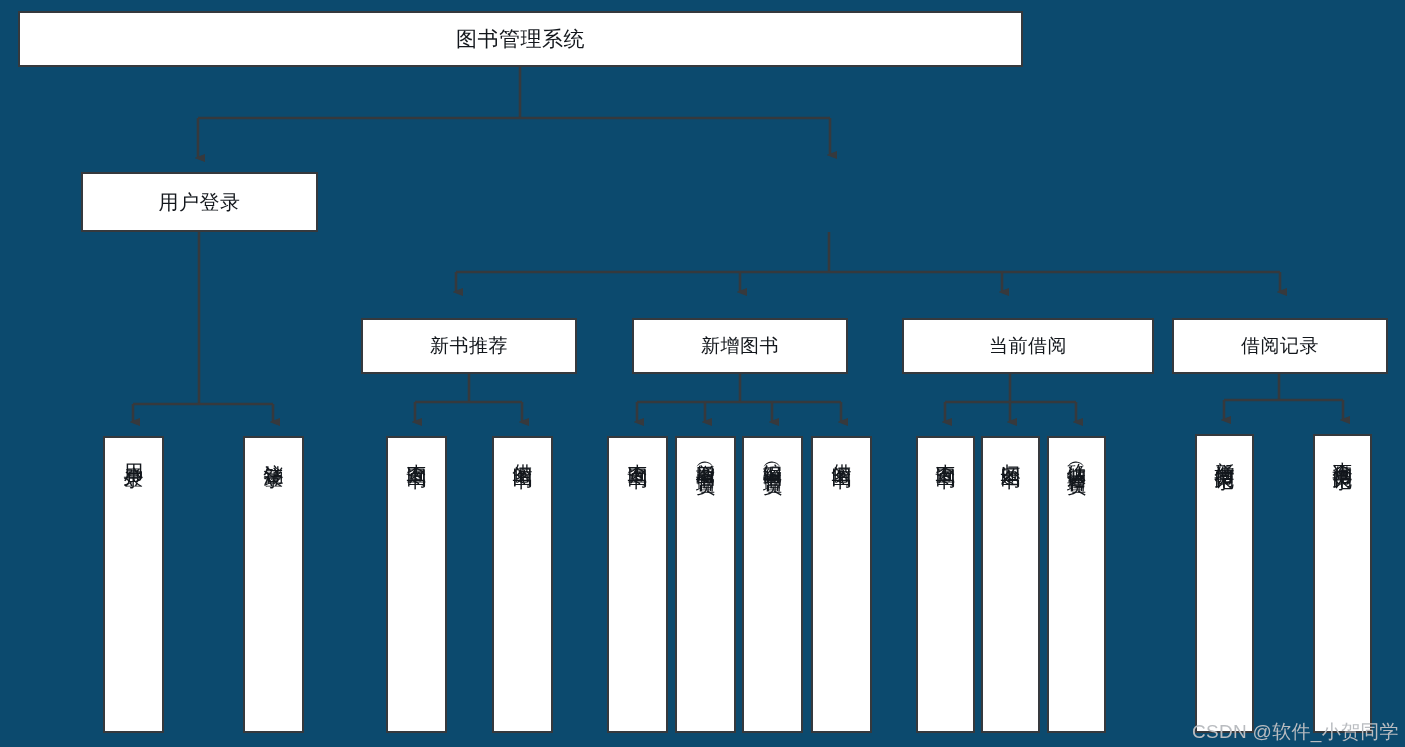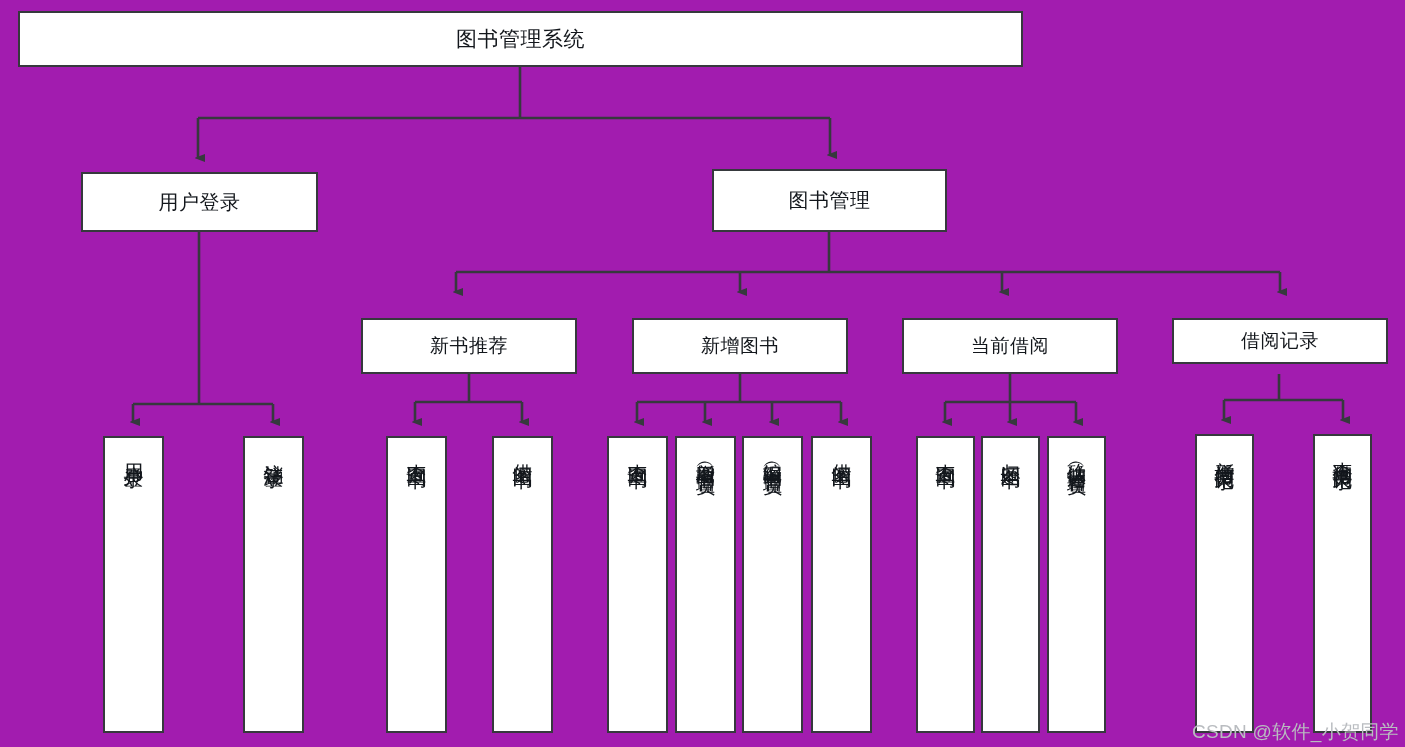--- a/index.html
+++ b/index.html
@@ -8,21 +8,21 @@
     background: #ffffff;
   }
   body {
     font-family: "Liberation Sans", "DejaVu Sans", sans-serif;
     color: #1a1a1a;
   }
   #canvas {
     position: relative;
     width: 1405px;
     height: 747px;
-    background: #a21caf;
+    background: #0c4a6e;
     overflow: hidden;
   }
   #edges {
     position: absolute;
     left: 0;
     top: 0;
     width: 1405px;
     height: 747px;
     pointer-events: none;
   }
@@ -122,34 +122,31 @@
     </g>
   </svg>
 
   <div class="node root" style="left:18px;top:11px;width:1005px;height:56px;">
     <span class="lbl">图书管理系统</span>
   </div>
 
   <div class="node lvl1" style="left:81px;top:172px;width:237px;height:60px;">
     <span class="lbl">用户登录</span>
   </div>
-  <div class="node lvl1" style="left:712px;top:169px;width:235px;height:63px;">
-    <span class="lbl">图书管理</span>
-  </div>
 
   <div class="node lvl2" style="left:361px;top:318px;width:216px;height:56px;">
     <span class="lbl">新书推荐</span>
   </div>
   <div class="node lvl2" style="left:632px;top:318px;width:216px;height:56px;">
     <span class="lbl">新增图书</span>
   </div>
-  <div class="node lvl2" style="left:902px;top:318px;width:216px;height:56px;align-items:center;">
+  <div class="node lvl2" style="left:902px;top:318px;width:252px;height:56px;align-items:center;">
     <span class="lbl">当前借阅</span>
   </div>
-  <div class="node lvl2" style="left:1172px;top:318px;width:216px;height:46px;">
+  <div class="node lvl2" style="left:1172px;top:318px;width:216px;height:56px;">
     <span class="lbl">借阅记录</span>
   </div>
 
   <div class="node leaf" style="left:103px;top:436px;width:61px;height:297px;">
     <span class="lbl">用户登录</span>
   </div>
   <div class="node leaf" style="left:243px;top:436px;width:61px;height:297px;">
     <span class="lbl">注销登录</span>
   </div>
 

